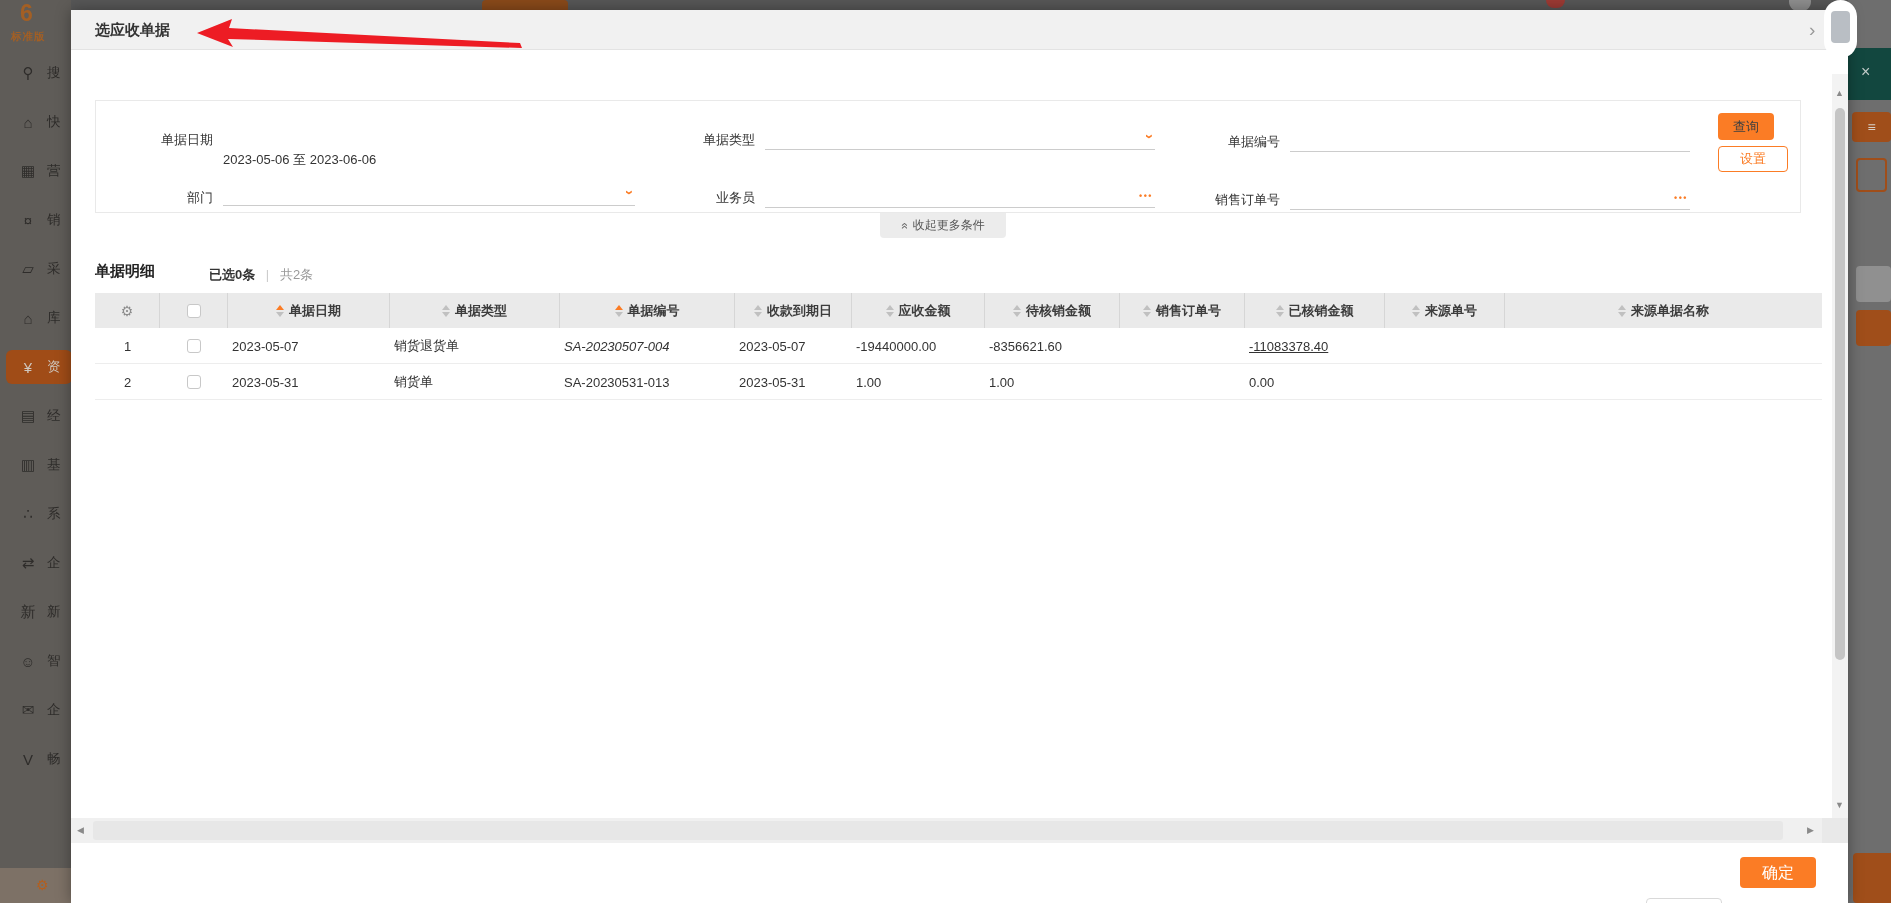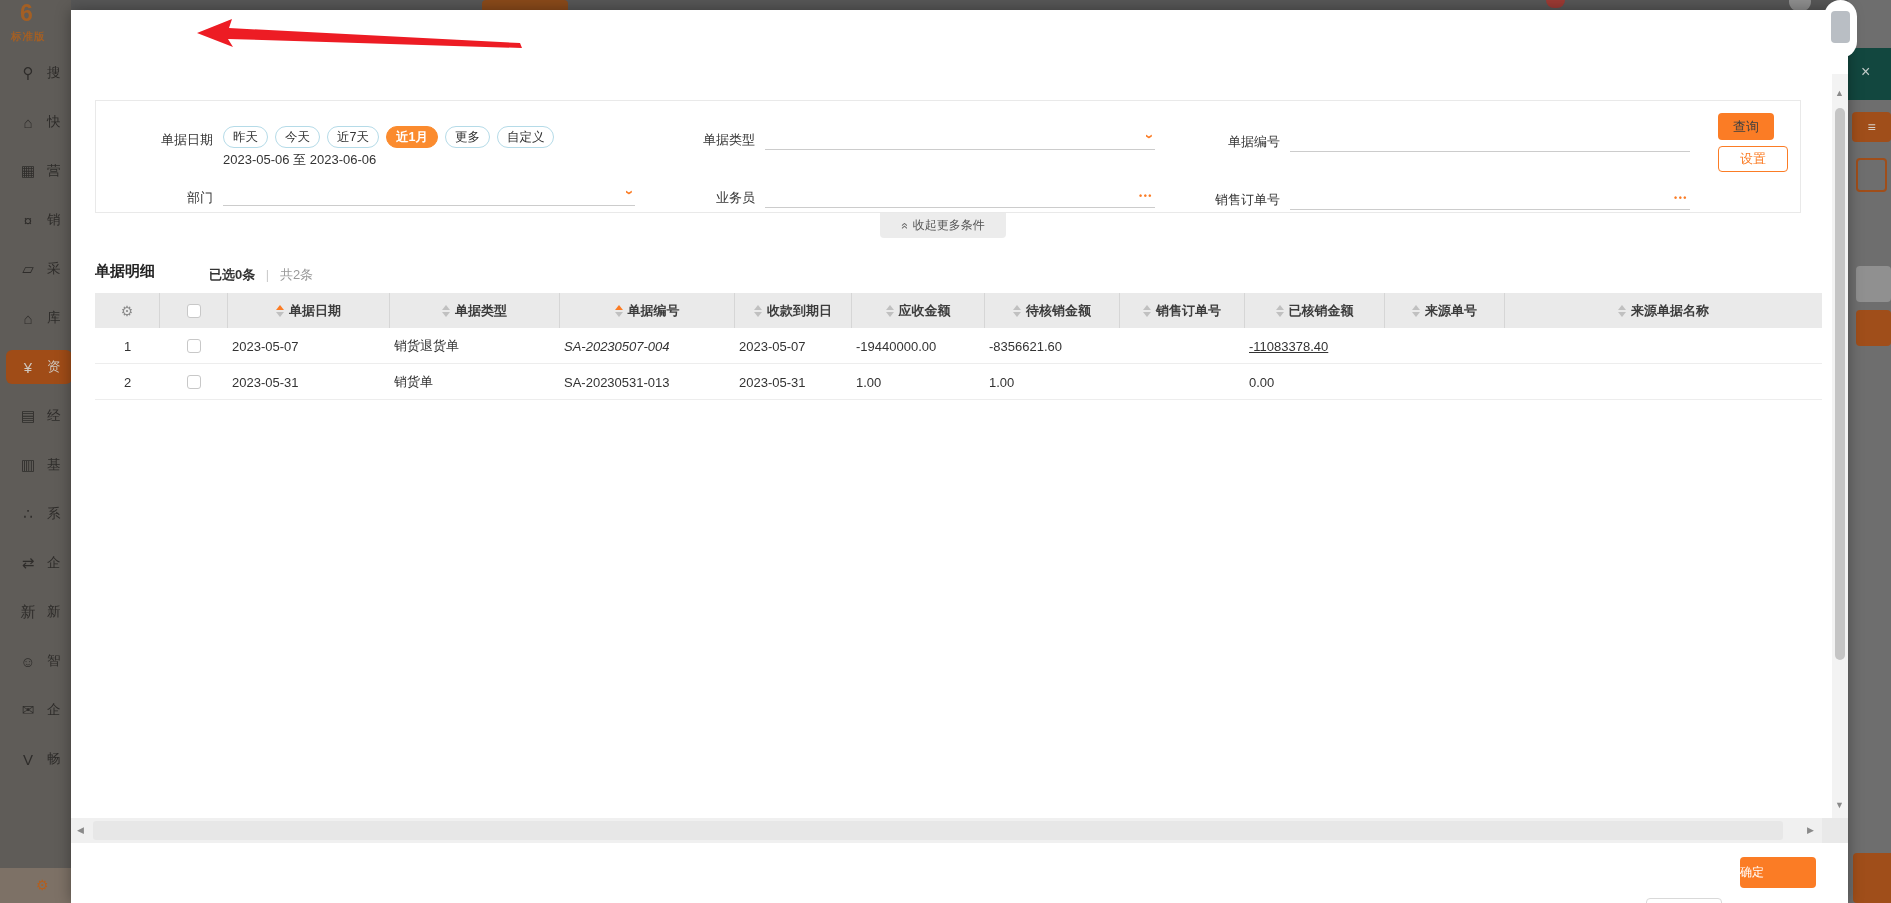--- a/index.html
+++ b/index.html
@@ -97,21 +97,21 @@
   .hsb-left { position:absolute; left:6px; top:7px; font-size:9px; color:#8a8a8a; }
   .hsb-right { position:absolute; right:8px; top:7px; font-size:9px; color:#8a8a8a; }
   .sb-corner { position:absolute; left:1751px; top:808px; width:26px; height:25px; background:#e9e9e9; }
   .vsb { position:absolute; left:1761px; top:64px; width:16px; height:744px; background:#f3f3f3; }
   .vsb-up { position:absolute; left:3px; top:14px; font-size:9px; color:#8a8a8a; }
   .vsb-down { position:absolute; left:3px; bottom:8px; font-size:9px; color:#8a8a8a; }
   .vsb-thumb { position:absolute; left:3px; top:34px; width:10px; height:552px; background:#c5c5c5; border-radius:6px; }
 
   
   .btn-cancel { position:absolute; left:1575px; top:847px; width:76px; height:31px; background:#fff; border:1px solid #d9d9d9; border-radius:4px; font-size:14px; color:#555; text-align:center; line-height:29px;margin-top:41px; }
-  .btn-confirm { position:absolute; left:1669px; top:847px; width:76px; height:31px; background:#fb7c25; border-radius:4px; font-size:12px; color:#fff; text-align:left; line-height:31px; }
+  .btn-confirm { position:absolute; left:1669px; top:847px; width:76px; height:31px; background:#fb7c25; border-radius:4px; font-size:16px; color:#fff; text-align:center; line-height:31px; }
 </style>
 </head>
 <body>
 
 <div class="topbar">
   <span class="tb-app-frag">畅</span>
   <div class="tb-tab"></div>
   <div class="tb-badge"></div>
   <div class="tb-avatar"></div>
 </div>
@@ -196,36 +196,32 @@
   <div class="rs-orange-box"></div>
   <div class="rs-bottom-block"></div>
 </div>
 
 <div class="float-widget">
   <div class="fw-sq"></div>
 </div>
 
 <div class="modal">
 
+  <div class="m-head">
+    <span class="m-title">选应收单据</span>
+    <span class="m-collapse">›</span>
+  </div>
 
   <svg class="arrow-svg" viewBox="0 0 420 40">
     <polygon points="6,14 41,0 38,9 329,24 331,29 37,20 42,28" fill="#ed1c24"></polygon>
   </svg>
 
   <div class="f-box"></div>
 
   <span class="f-label l-docdate">单据日期</span>
-  <div class="pills" id="date-pills">
-      <span class="pill">昨天</span>
-      <span class="pill">今天</span>
-      <span class="pill">近7天</span>
-      <span class="pill active">近1月</span>
-      <span class="pill">更多</span>
-      <span class="pill">自定义</span>
-    </div>
   <span class="f-range">2023-05-06 至 2023-06-06</span>
 
   <span class="f-label l-dept">部门</span>
   <div class="f-field fd-dept">
     <span class="chev">›</span>
   </div>
 
   <span class="f-label l-doctype">单据类型</span>
   <div class="f-field fd-doctype">
     <span class="chev">›</span>

